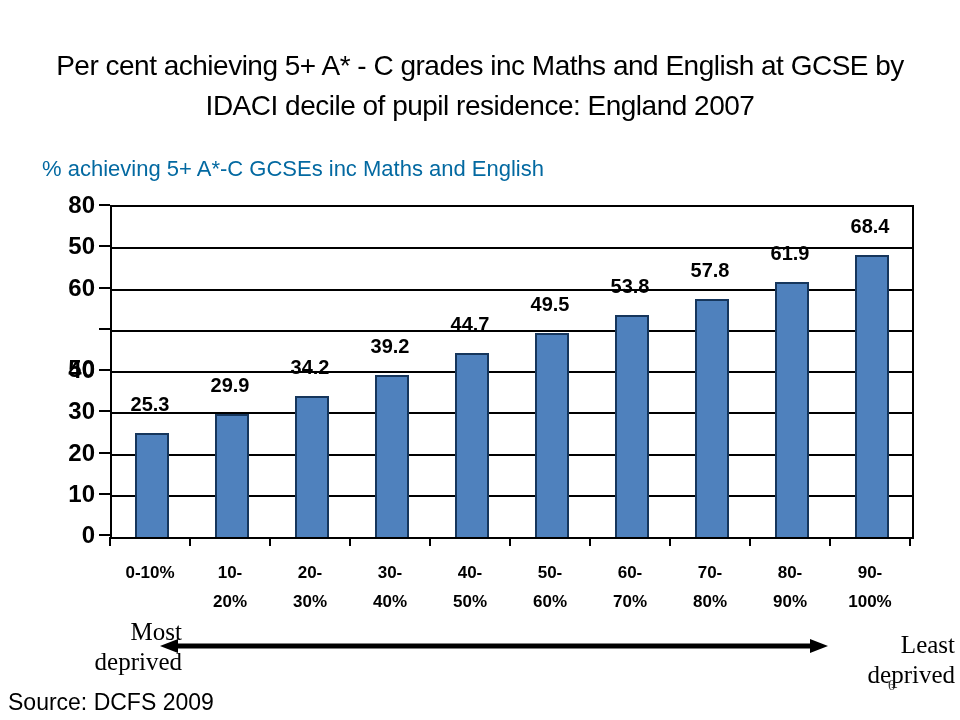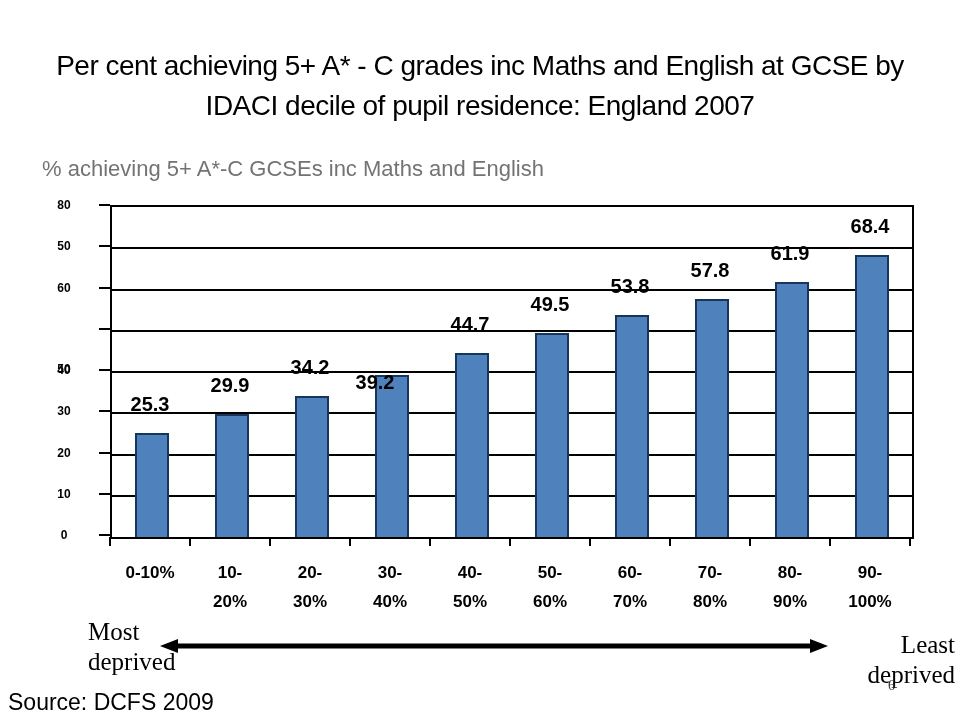--- a/index.html
+++ b/index.html
@@ -7,51 +7,51 @@
     position:relative;width:960px;height:720px;background:#ffffff;
     font-family:"Liberation Sans",sans-serif;color:#000;overflow:hidden;
     margin:0 auto;
   }
   .title{
     position:absolute;left:0;right:0;top:46px;text-align:center;
     font-size:28px;line-height:40px;letter-spacing:-0.5px;color:#000;
   }
   .title div{white-space:nowrap;}
   .y-axis-title{
-    position:absolute;left:42px;top:156px;font-size:22px;color:#737373;white-space:nowrap;
+    position:absolute;left:42px;top:156px;font-size:22px;color:#0369a1;white-space:nowrap;
   }
   #plot{
     position:absolute;left:110px;top:205px;width:800px;height:330px;
     border:2px solid #000;
   }
   .gridline{position:absolute;left:0;right:0;height:2px;background:#000;}
   .bar{
     position:absolute;bottom:0;width:34px;
     background:#4F81BD;border:2px solid #16365C;border-bottom:none;
     box-sizing:border-box;
   }
   .ylabel{
-    position:absolute;width:62px;text-align:center;
-    font-size:12px;font-weight:bold;line-height:28px;
+    position:absolute;width:62px;text-align:right;
+    font-size:24px;font-weight:bold;line-height:28px;
   }
   .ytick{position:absolute;width:11px;height:2px;background:#000;}
   .xtick{position:absolute;width:2px;height:9px;background:#000;}
   .value-label{
     position:absolute;width:90px;text-align:center;
     font-size:20px;font-weight:bold;white-space:nowrap;
   }
   .xlabel{
     position:absolute;width:80px;text-align:center;
     font-size:17px;font-weight:bold;line-height:29px;
   }
   .serif-note{
     position:absolute;font-family:"Liberation Serif",serif;
     font-size:25px;line-height:30px;
   }
-  #most-deprived{left:88px;top:617px;width:110px;text-align:left;}
+  #most-deprived{left:72px;top:617px;width:110px;text-align:right;}
   #least-deprived{left:835px;top:630px;width:120px;text-align:right;}
   #least-deprived div:last-child{margin-left:8px;}
   #arrow-svg{position:absolute;left:158px;top:636px;}
   .x-axis-title{
     position:absolute;left:164px;width:770px;top:661px;text-align:center;
     font-size:23px;
   }
   .source-note{position:absolute;left:8px;top:689px;font-size:23px;}
   .page-number{
     position:absolute;left:888px;top:678px;font-size:14px;
@@ -125,21 +125,21 @@
     <div class="ytick" style="left: 99px; top: 327.75px;"></div>
     <div class="ylabel" style="left: 33px; top: 273.5px;">60</div>
     <div class="ytick" style="left: 99px; top: 286.5px;"></div>
     <div class="ylabel" style="left: 33px; top: 232.25px;">50</div>
     <div class="ytick" style="left: 99px; top: 245.25px;"></div>
     <div class="ylabel" style="left: 33px; top: 191px;">80</div>
     <div class="ytick" style="left: 99px; top: 204px;"></div>
     <div class="value-label" style="left: 105px; top: 392.637px;">25.3</div>
     <div class="value-label" style="left: 185px; top: 373.663px;">29.9</div>
     <div class="value-label" style="left: 265px; top: 355.925px;">34.2</div>
-    <div class="value-label" style="left: 330px; top: 335.3px; margin-top: 36px;">39.2</div>
+    <div class="value-label" style="left: 345px; top: 335.3px;">39.2</div>
     <div class="value-label" style="left: 425px; top: 312.612px;">44.7</div>
     <div class="value-label" style="left: 505px; top: 292.812px;">49.5</div>
     <div class="value-label" style="left: 585px; top: 275.075px;">53.8</div>
     <div class="value-label" style="left: 665px; top: 258.575px;">57.8</div>
     <div class="value-label" style="left: 745px; top: 241.663px;">61.9</div>
     <div class="value-label" style="left: 825px; top: 214.85px;">68.4</div>
     <div class="xtick" style="left: 109px; top: 537px;"></div>
     <div class="xtick" style="left: 189px; top: 537px;"></div>
     <div class="xtick" style="left: 269px; top: 537px;"></div>
     <div class="xtick" style="left: 349px; top: 537px;"></div>

